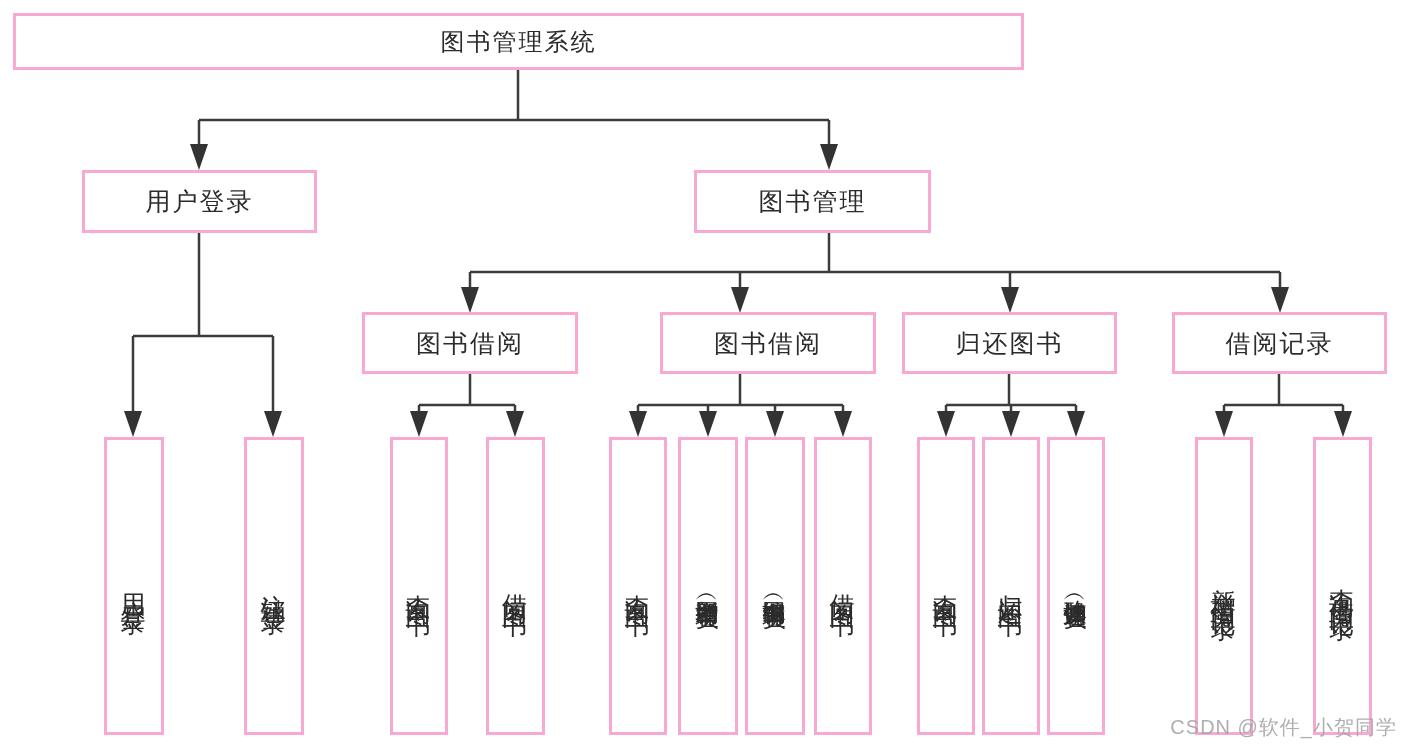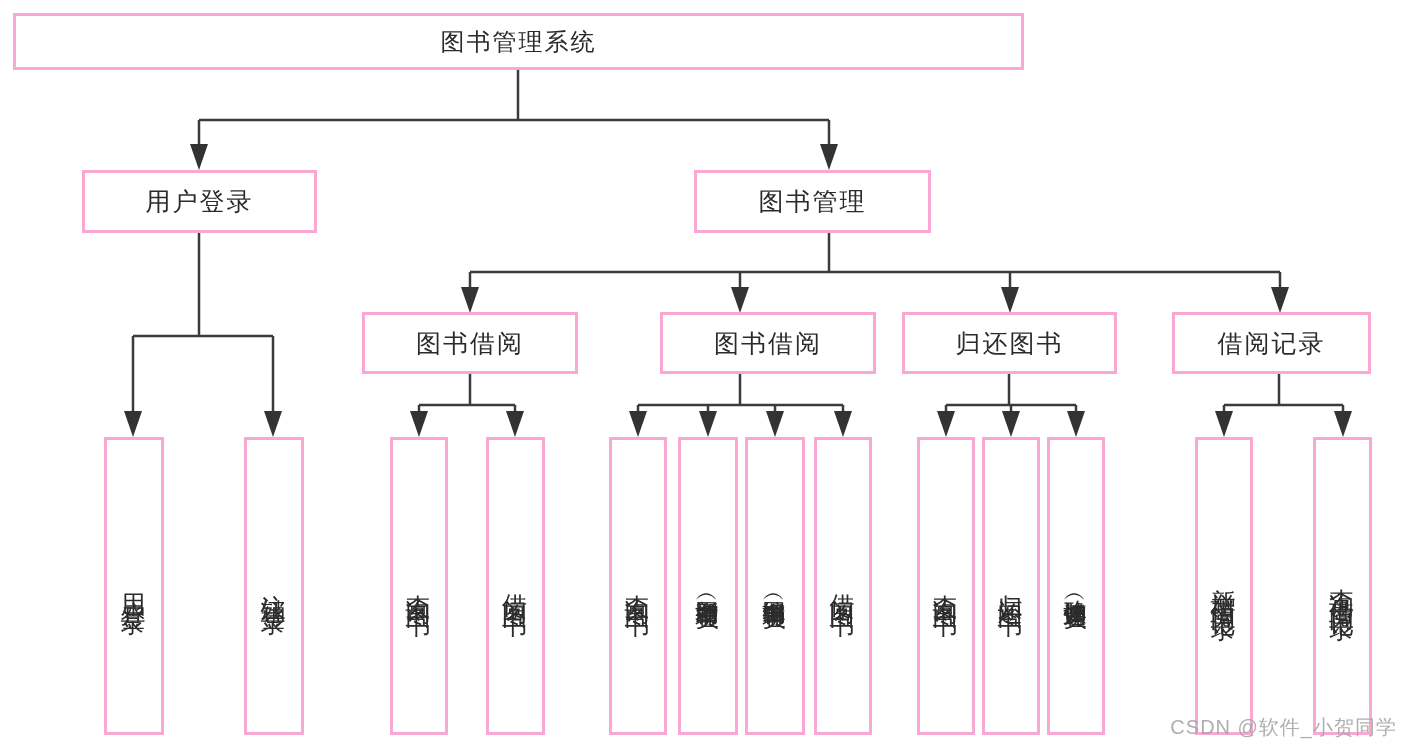--- a/index.html
+++ b/index.html
@@ -139,21 +139,21 @@
 
   <div class="box hbox" style="left:362px; top:312px; width:216px; height:62px;">
     <span>图书借阅</span>
   </div>
   <div class="box hbox" style="left:660px; top:312px; width:216px; height:62px;">
     <span>图书借阅</span>
   </div>
   <div class="box hbox" style="left:902px; top:312px; width:215px; height:62px;">
     <span>归还图书</span>
   </div>
-  <div class="box hbox" style="left:1172px; top:312px; width:199px; height:62px;">
+  <div class="box hbox" style="left:1172px; top:312px; width:215px; height:62px;">
     <span>借阅记录</span>
   </div>
 
   <div class="box vbox" style="left:104px; top:437px; width:60px; height:298px;">
     <span>用户登录</span>
   </div>
   <div class="box vbox" style="left:244px; top:437px; width:60px; height:298px;">
     <span>注销登录</span>
   </div>
 

